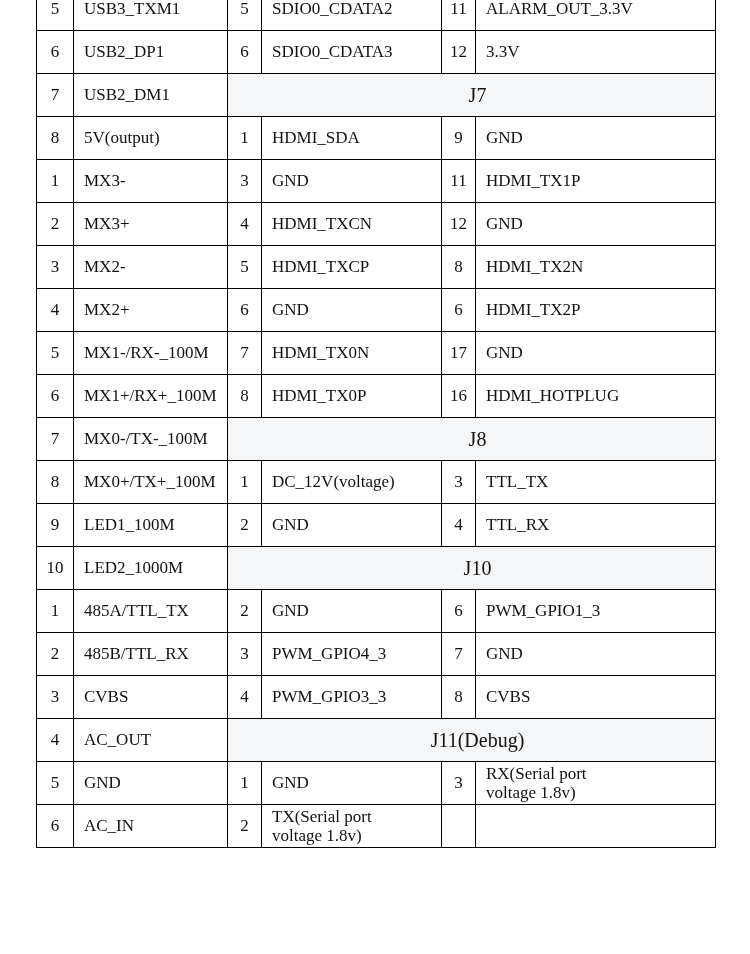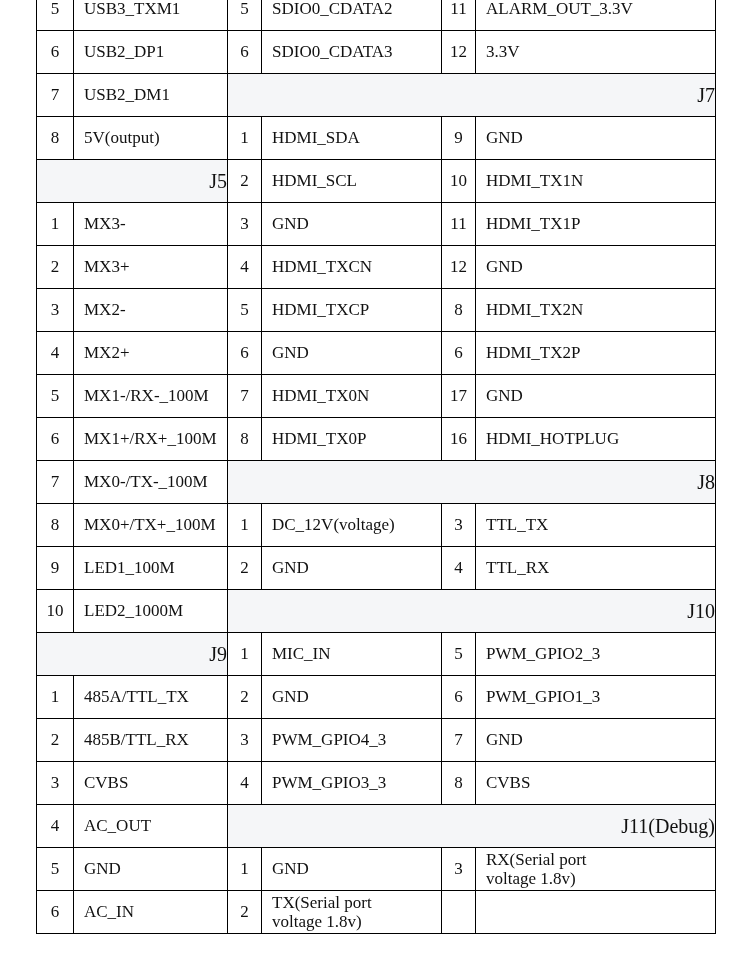--- a/index.html
+++ b/index.html
@@ -44,21 +44,21 @@
   table.pinout td.pin {
     text-align: center;
   }
   table.pinout td.name {
     text-align: left;
     padding-left: 10px;
     padding-right: 3px;
     white-space: pre-line;
   }
   table.pinout td.header {
-    text-align: right;
+    text-align: center;
     padding-left: 12px;
     font-size: 20px;
     background: #f5f6f8;
   }
 </style>
 </head>
 <body>
 
 <div class="viewport">
   <div class="table-wrap">
@@ -95,27 +95,20 @@
           </tr>
           <tr>
             <td class="pin">8</td>
             <td class="name">5V(output)</td>
             <td class="pin">1</td>
             <td class="name">HDMI_SDA</td>
             <td class="pin">9</td>
             <td class="name">GND</td>
           </tr>
           <tr>
-            <td class="header" colspan="2">J5</td>
-            <td class="pin">2</td>
-            <td class="name">HDMI_SCL</td>
-            <td class="pin">10</td>
-            <td class="name">HDMI_TX1N</td>
-          </tr>
-          <tr>
             <td class="pin">1</td>
             <td class="name">MX3-</td>
             <td class="pin">3</td>
             <td class="name">GND</td>
             <td class="pin">11</td>
             <td class="name">HDMI_TX1P</td>
           </tr>
           <tr>
             <td class="pin">2</td>
             <td class="name">MX3+</td>
@@ -174,27 +167,20 @@
             <td class="name">LED1_100M</td>
             <td class="pin">2</td>
             <td class="name">GND</td>
             <td class="pin">4</td>
             <td class="name">TTL_RX</td>
           </tr>
           <tr>
             <td class="pin">10</td>
             <td class="name">LED2_1000M</td>
             <td class="header" colspan="4">J10</td>
-          </tr>
-          <tr>
-            <td class="header" colspan="2">J9</td>
-            <td class="pin">1</td>
-            <td class="name">MIC_IN</td>
-            <td class="pin">5</td>
-            <td class="name">PWM_GPIO2_3</td>
           </tr>
           <tr>
             <td class="pin">1</td>
             <td class="name">485A/TTL_TX</td>
             <td class="pin">2</td>
             <td class="name">GND</td>
             <td class="pin">6</td>
             <td class="name">PWM_GPIO1_3</td>
           </tr>
           <tr>

